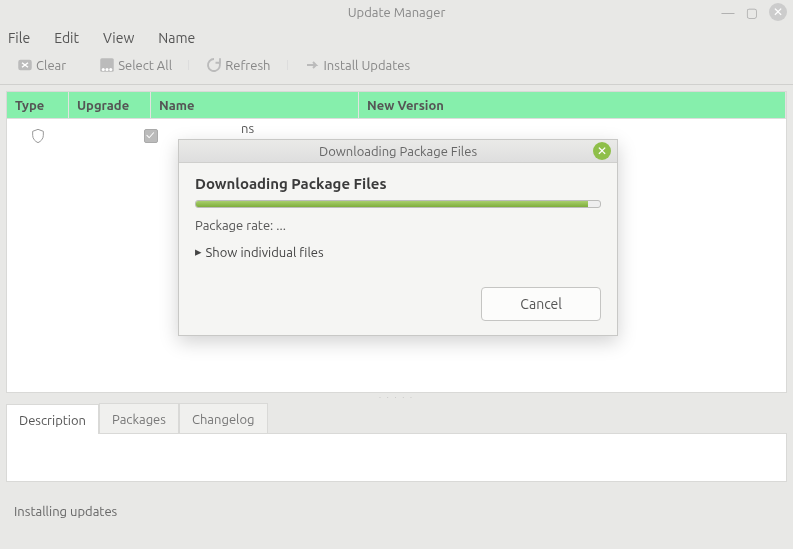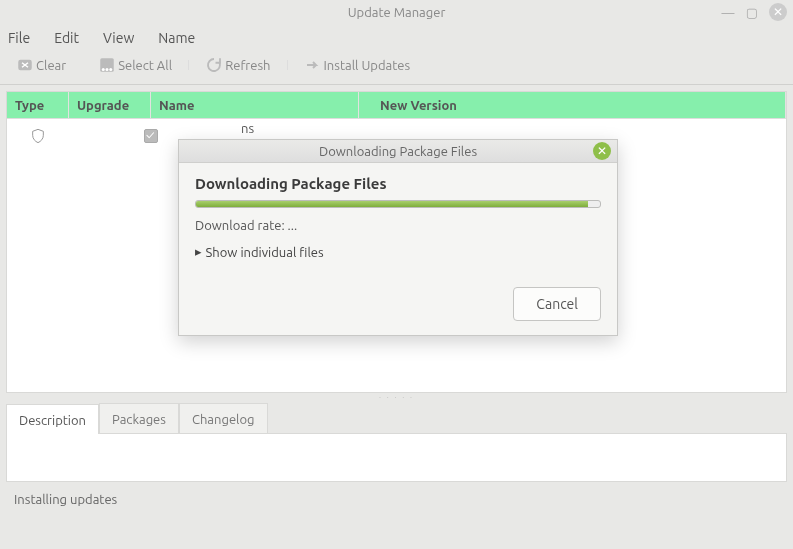--- a/index.html
+++ b/index.html
@@ -17,50 +17,50 @@
 .tool { display: flex; flex-direction: row; align-items: center; gap: 2px; padding: 0 16px; color: #888; font-size: 13px; min-width: 68px; }
 .tool svg { width: 18px; height: 18px; fill: #bbb; }
 .tool-sep { width: 1px; background: #ddd; margin: 4px 0; }
 
 .table-wrap { margin: 6px 6px 0 6px; border: 1px solid #d9d9d7; background: #fff; height: 302px; position: relative; }
 .thead { display: flex; background: #86efac; border-bottom: 1px solid #ddd; color: #555; font-weight: bold; font-size: 13px; }
 .thead > div { padding: 6px 8px; border-right: 1px solid #e2e2e0; }
 .col-type { width: 62px; }
 .col-upgrade { width: 82px; }
 .col-name { width: 208px; }
-.col-newver { flex: 1; margin-left: 13px; }
+.col-newver { flex: 1; }
 .trow { display: flex; height: 34px; align-items: center; gap: 41px; }
 .trow > div { padding: 4px 8px; }
 .shield { width: 16px; height: 18px; display: block; margin: 0 auto; }
 .cb { width: 14px; height: 14px; border: 1px solid #aaa; border-radius: 2px; background: #bbb; display: block; margin: 0 auto; position: relative; }
 .cb::after { content: "✓"; position: absolute; top: -2px; left: 1px; font-size: 12px; color: #fff; }
 .rname { font-size: 13px; color: #555; line-height: 1.2; }
 .rname .sub { font-size: 12px; color: #888; }
 
 .grip { text-align: center; color: #bbb; font-size: 8px; letter-spacing: 2px; padding: 0; line-height: 10px; }
 
 .tabs { display: flex; margin: 0 6px; border-bottom: 1px solid #d9d9d7; }
 .tab { padding: 8px 12px 7px; font-size: 13px; color: #777; background: #f0f0ee; border: 1px solid #d9d9d7; border-bottom: none; margin-right: 0; }
 .tab.active { background: #fff; color: #555; position: relative; top: 1px; }
 .tabpanel { margin: 0 6px; border: 1px solid #d9d9d7; border-top: none; background: #fff; height: 48px; }
 
-.status { padding: 10px 14px; color: #666; font-size: 13px; }
+.status { padding: 22px 14px; color: #666; font-size: 13px; }
 
 
 .dialog { position: absolute; left: 178px; top: 139px; width: 440px; background: #f5f5f3; border: 1px solid #c8c8c6; box-shadow: 0 6px 18px rgba(0,0,0,.18); }
 .dtitle { background: linear-gradient(#eaeae8,#dedede); padding: 4px 8px; display: flex; align-items: center; justify-content: center; position: relative; color: #666; font-size: 13px; border-bottom: 1px solid #cfcfcd; }
 .dclose { position: absolute; right: 6px; width: 18px; height: 18px; border-radius: 50%; background: #8fbf4a; color: #fff; display: flex; align-items: center; justify-content: center; font-size: 12px; }
 .dbg { padding: 12px 16px 14px; }
 .dhead { font-weight: bold; color: #3b3b3b; font-size: 15px; margin-bottom: 8px; }
 .progress { height: 8px; border: 1px solid #bcbcba; border-radius: 3px; overflow: hidden; background: #eee; }
 .progress-bar { width: 97%; height: 100%; background: linear-gradient(#a8cf6c,#7eae3b); }
 .drate { margin-top: 10px; font-size: 13px; color: #555; }
 .dexp { margin-top: 12px; font-size: 13px; color: #444; display: flex; align-items: center; gap: 4px; }
 .dbtns { display: flex; justify-content: flex-end; margin-top: 28px; }
-.btn { background: #fcfcfb; border: 1px solid #c5c5c3; border-radius: 4px; padding: 8px 22px; font-size: 14px; color: #555; }
+.btn { background: #fcfcfb; border: 1px solid #c5c5c3; border-radius: 4px; padding: 8px 38px; font-size: 14px; color: #555; }
 </style>
 </head>
 <body>
 
 <div class="titlebar">
   <span class="titlebar-title">Update Manager</span>
   <div class="titlebar-controls">
     <span class="tb-btn">—</span>
     <span class="tb-btn">▢</span>
     <span class="tb-btn tb-close">✕</span>
@@ -148,21 +148,21 @@
 <div class="dialog">
   <div class="dtitle">
     <span>Downloading Package Files</span>
     <span class="dclose">✕</span>
   </div>
   <div class="dbg">
     <div class="dhead">Downloading Package Files</div>
     <div class="progress">
       <div class="progress-bar"></div>
     </div>
-    <div class="drate">Download rate: ...</div>
+    <div class="drate">Package rate: ...</div>
     <div class="dexp">
       <span>▸</span>
       <span>Show individual files</span>
     </div>
     <div class="dbtns">
       <button class="btn">Cancel</button>
     </div>
   </div>
 </div>
 

